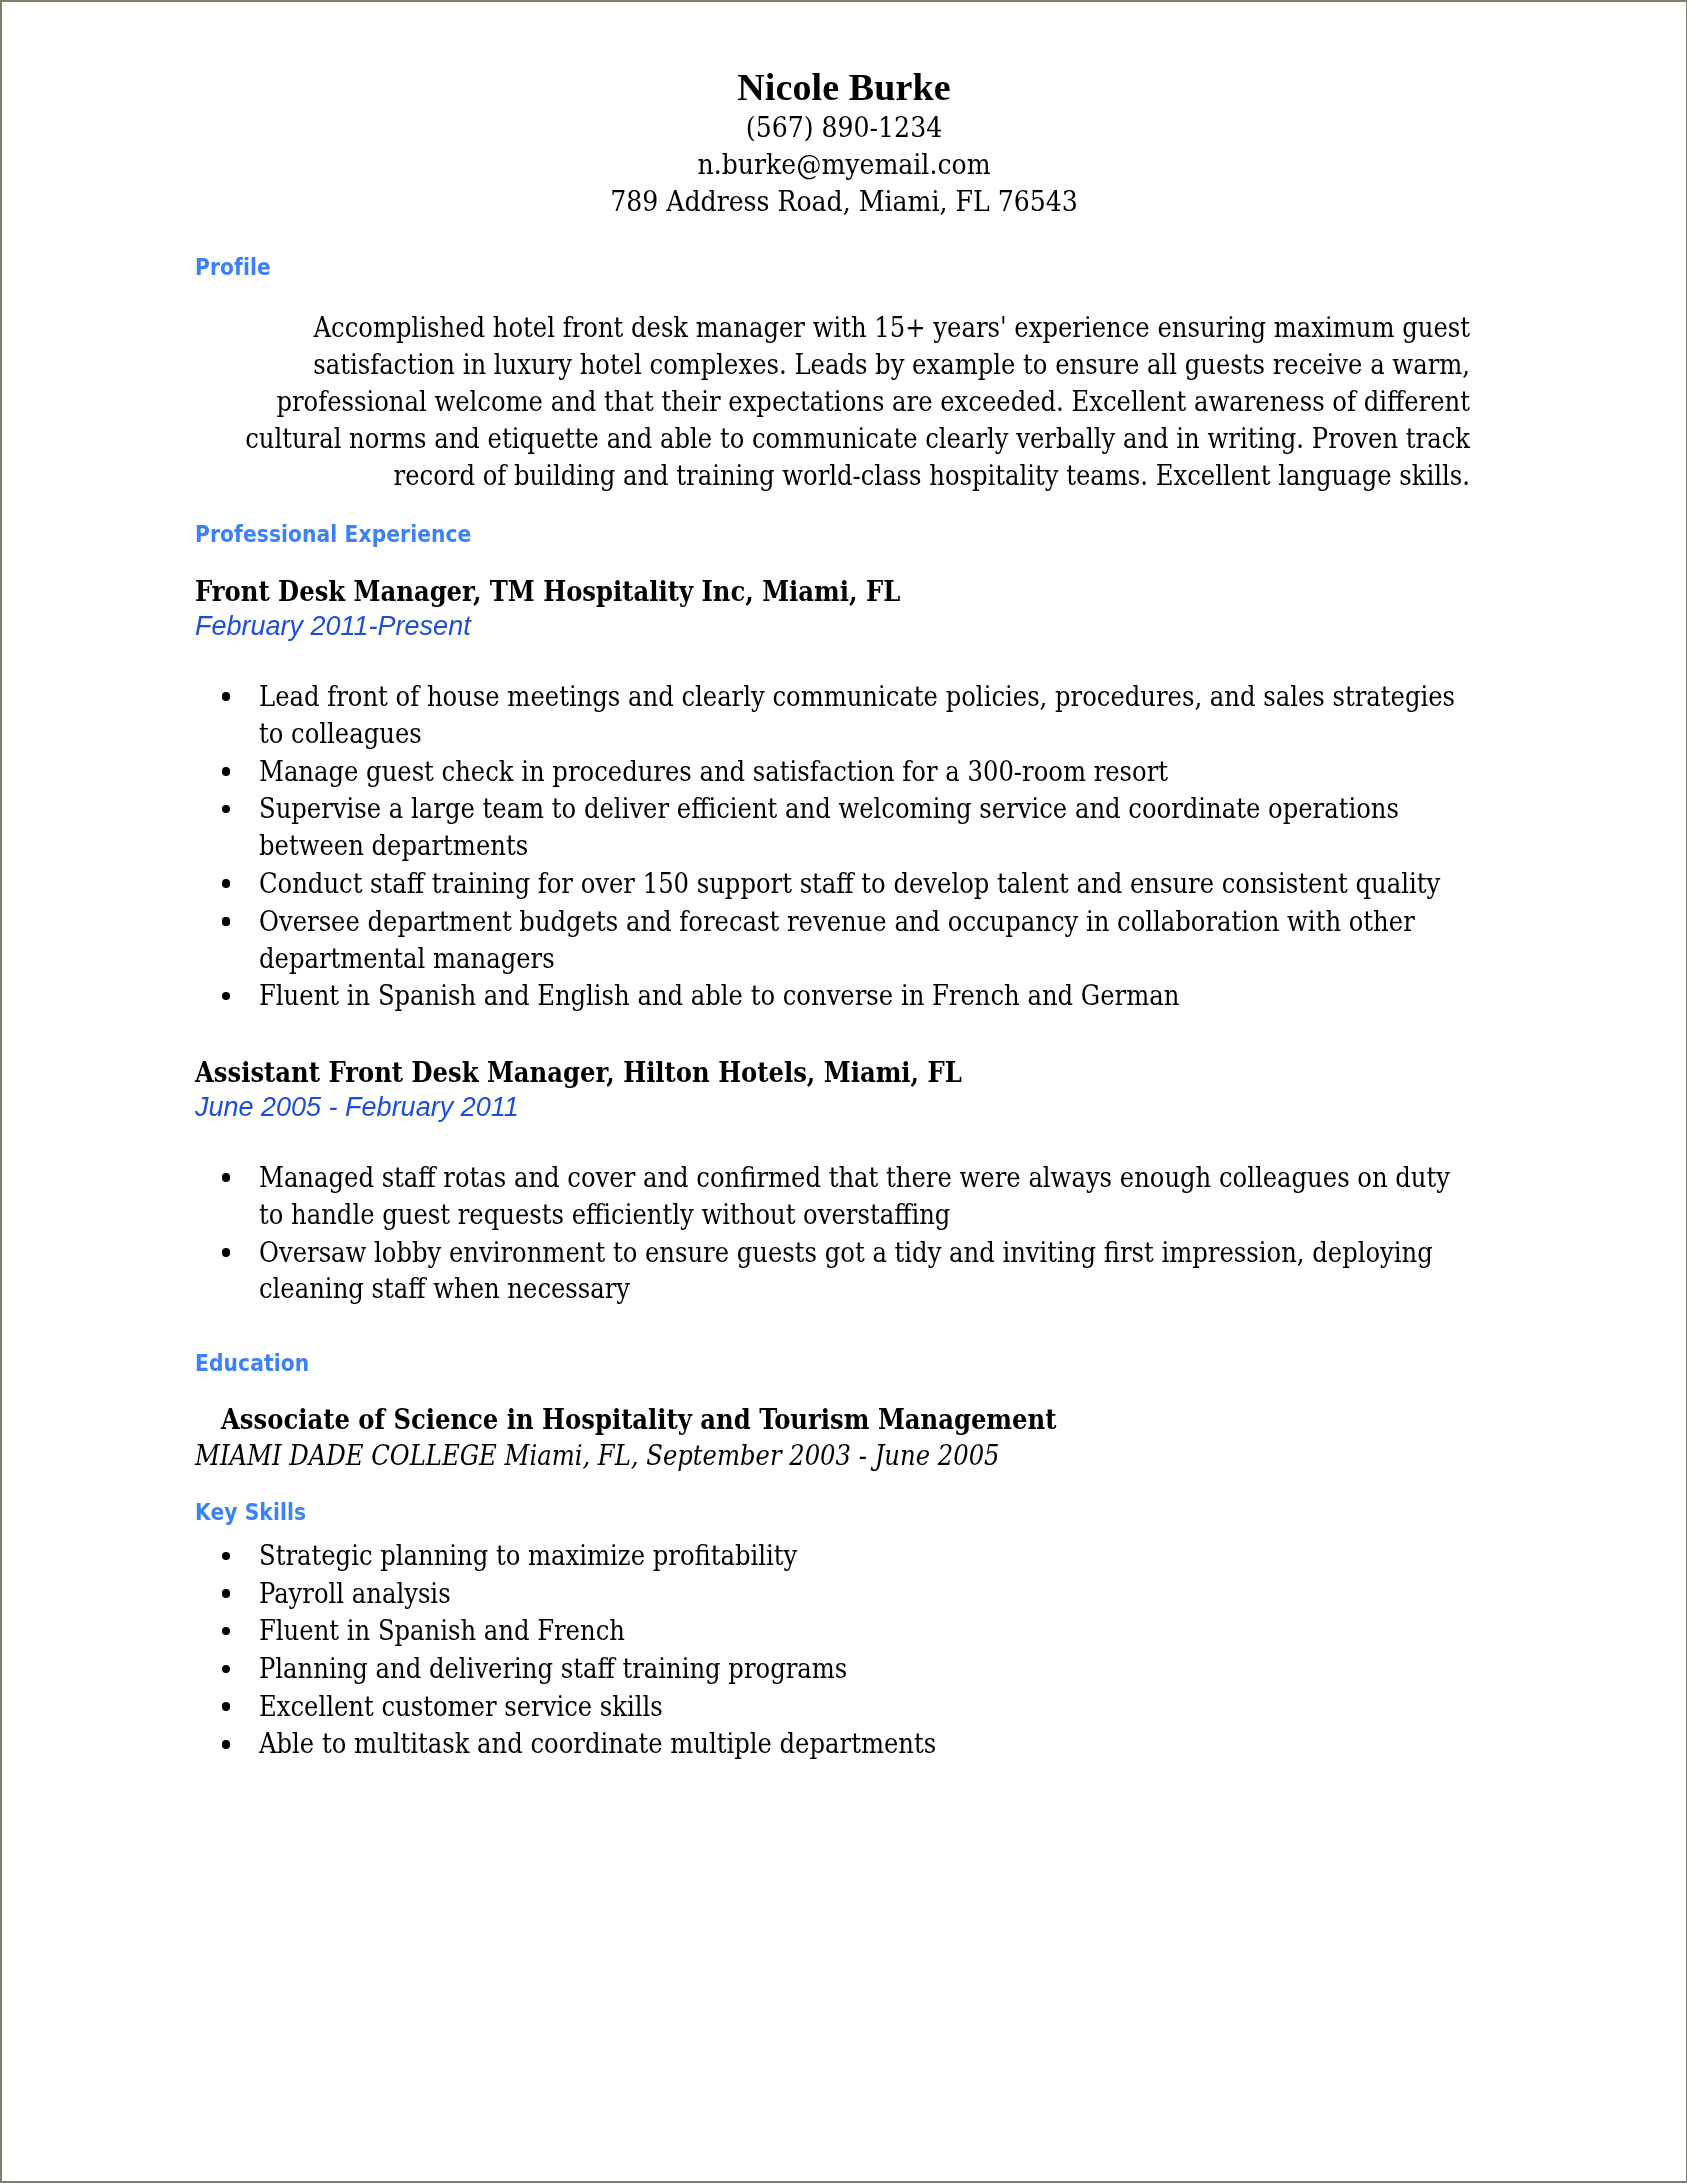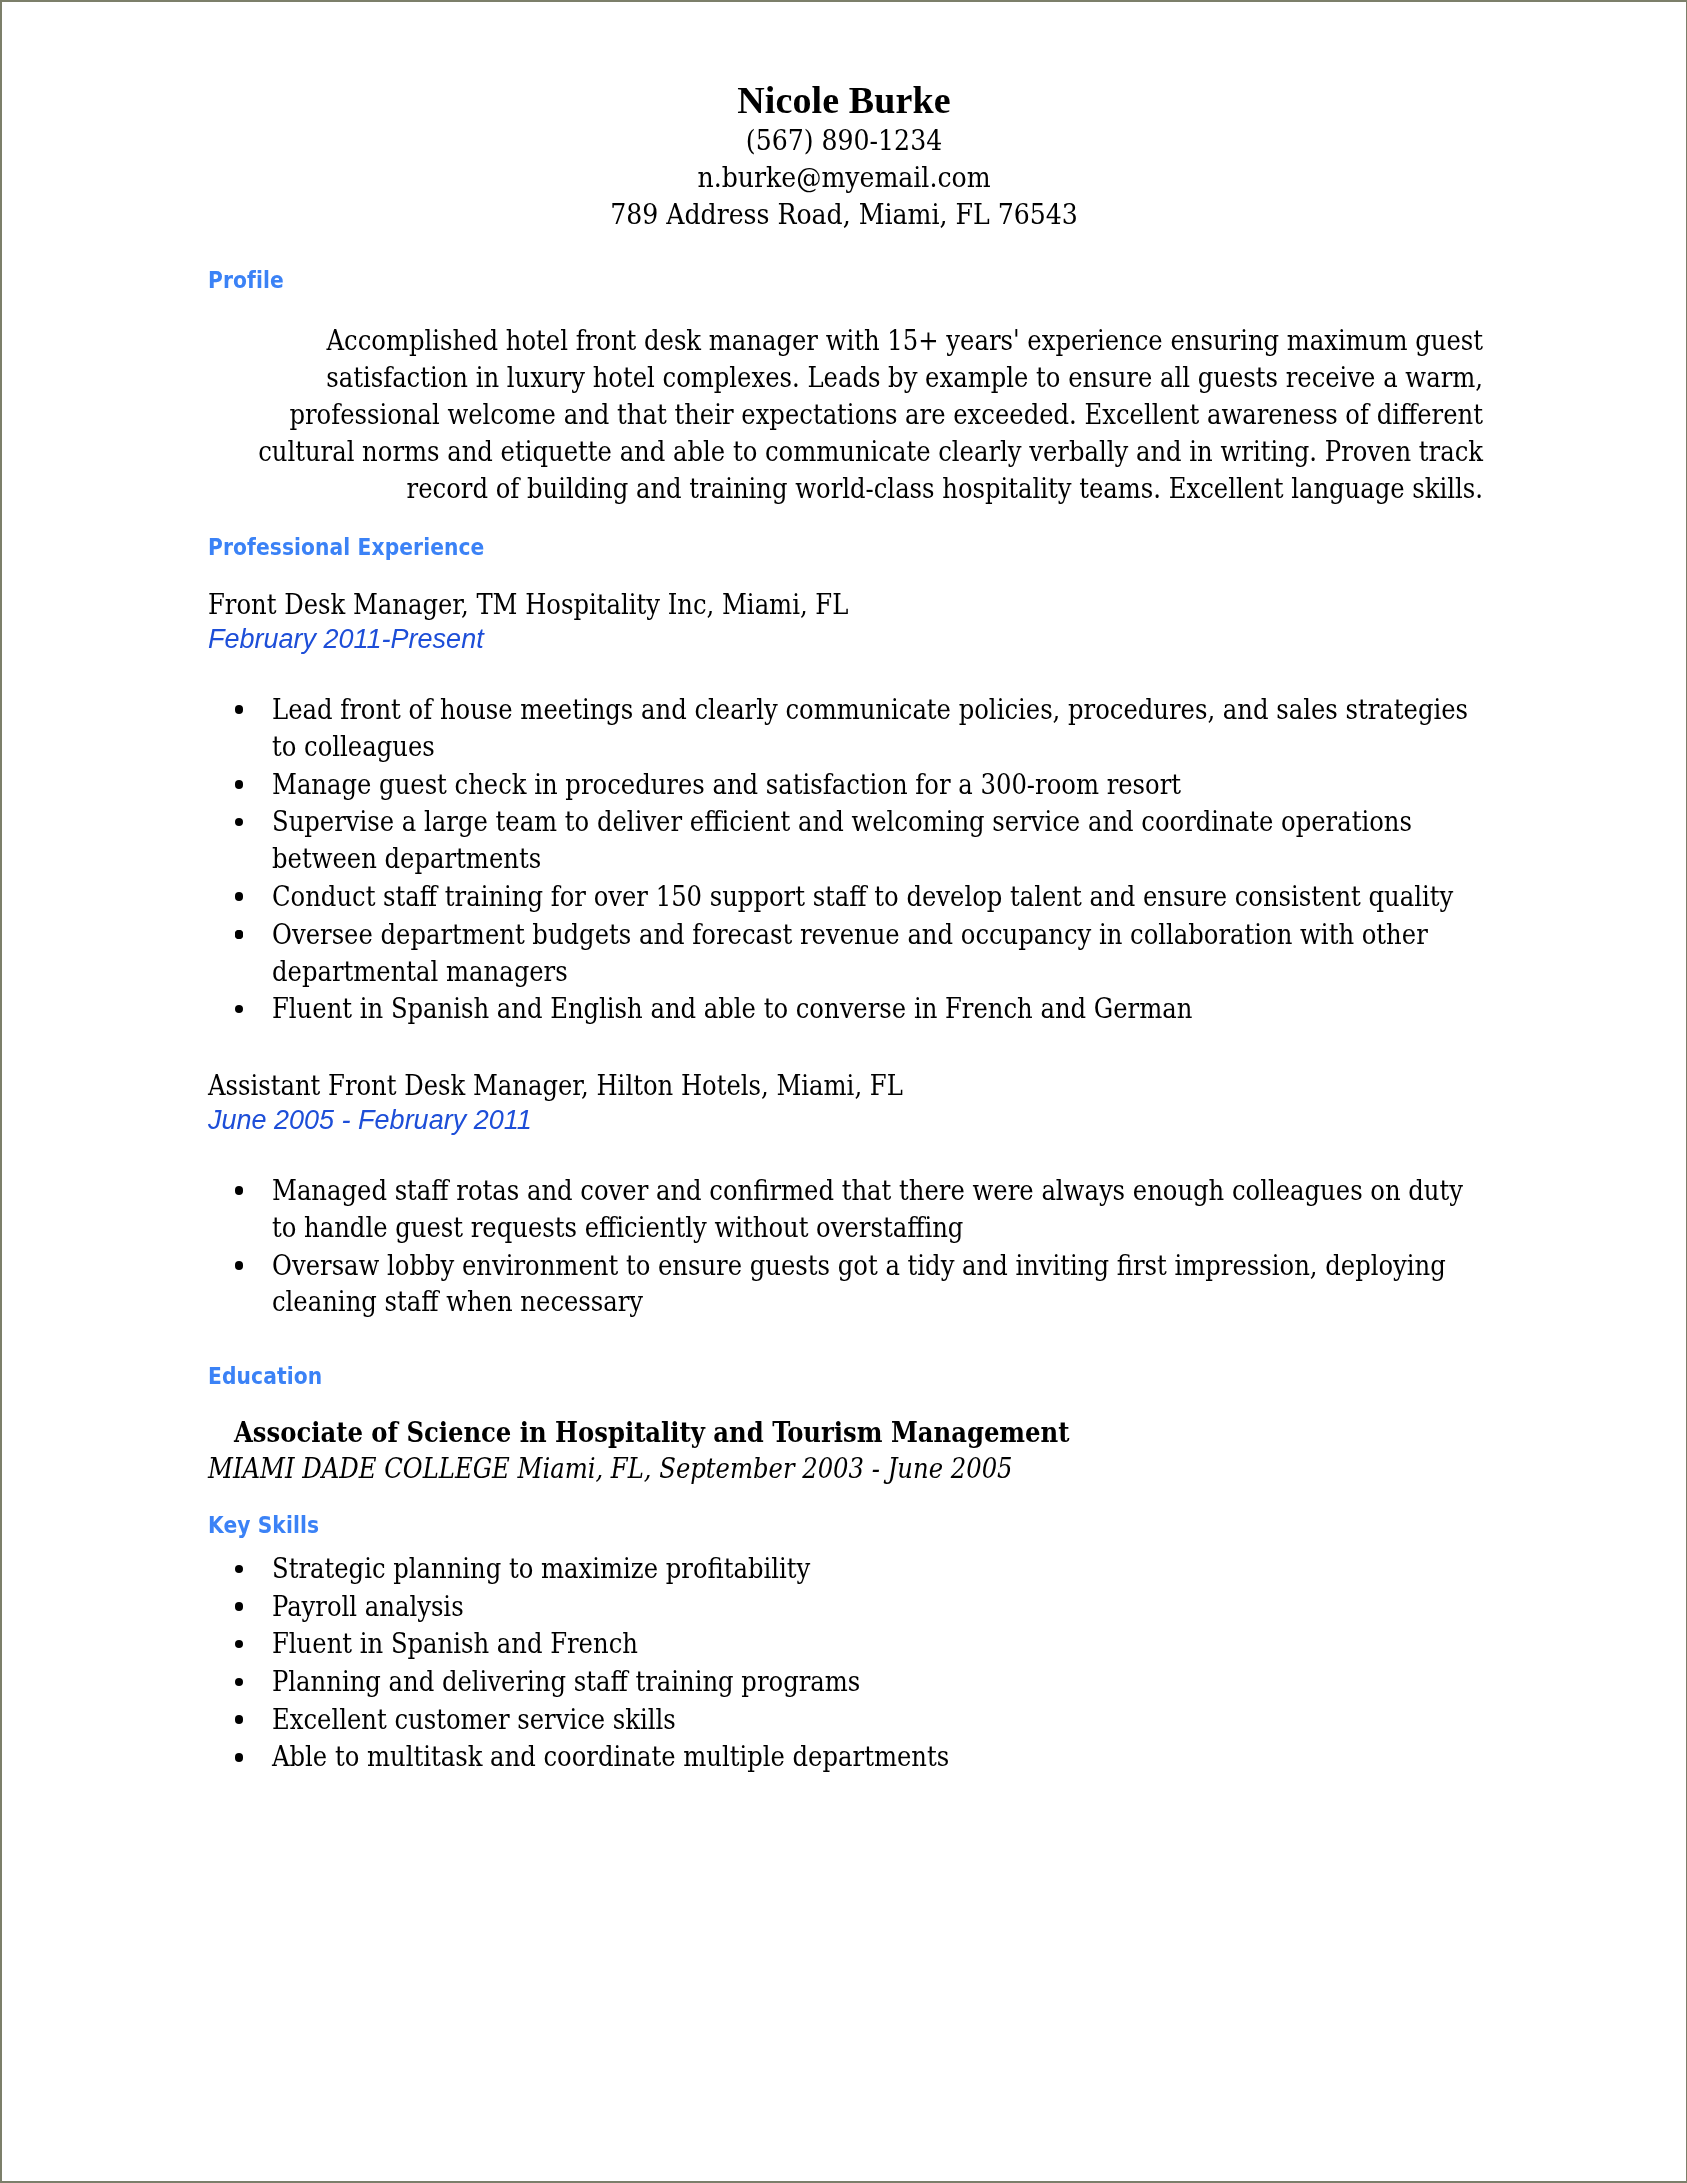--- a/index.html
+++ b/index.html
@@ -13,21 +13,21 @@
     font-family: "Liberation Serif", serif;
     -webkit-font-smoothing: antialiased;
   }
   .page {
     position: relative;
     box-sizing: border-box;
     width: 1688px;
     height: 2183px;
     background: #ffffff;
     border: 2.6px solid #7c7f6a;
-    padding: 13px;
+    padding: 0;
     overflow: hidden;
   }
   .sheet {
     box-sizing: border-box;
     padding: 63px 153px 0 193px;
   }
 
   
   .header {
     text-align: center;
@@ -62,21 +62,21 @@
   
   .body-text {
     font-family: "DejaVu Serif Condensed", "Liberation Serif", serif;
     font-size: 27px;
     line-height: 1.37;
     color: #000000;
     text-align: right;
   }
   .job-title {
     font-family: "DejaVu Serif Condensed", "Liberation Serif", serif;
-    font-weight: normal;
+    font-weight: bold;
     font-size: 27px;
     line-height: 1.3;
     color: #000000;
   }
   .job-dates {
     font-family: Liberation Sans, sans-serif;
     font-style: italic;
     font-size: 27px;
     line-height: 1.3;
     color: #1d4ed8;

